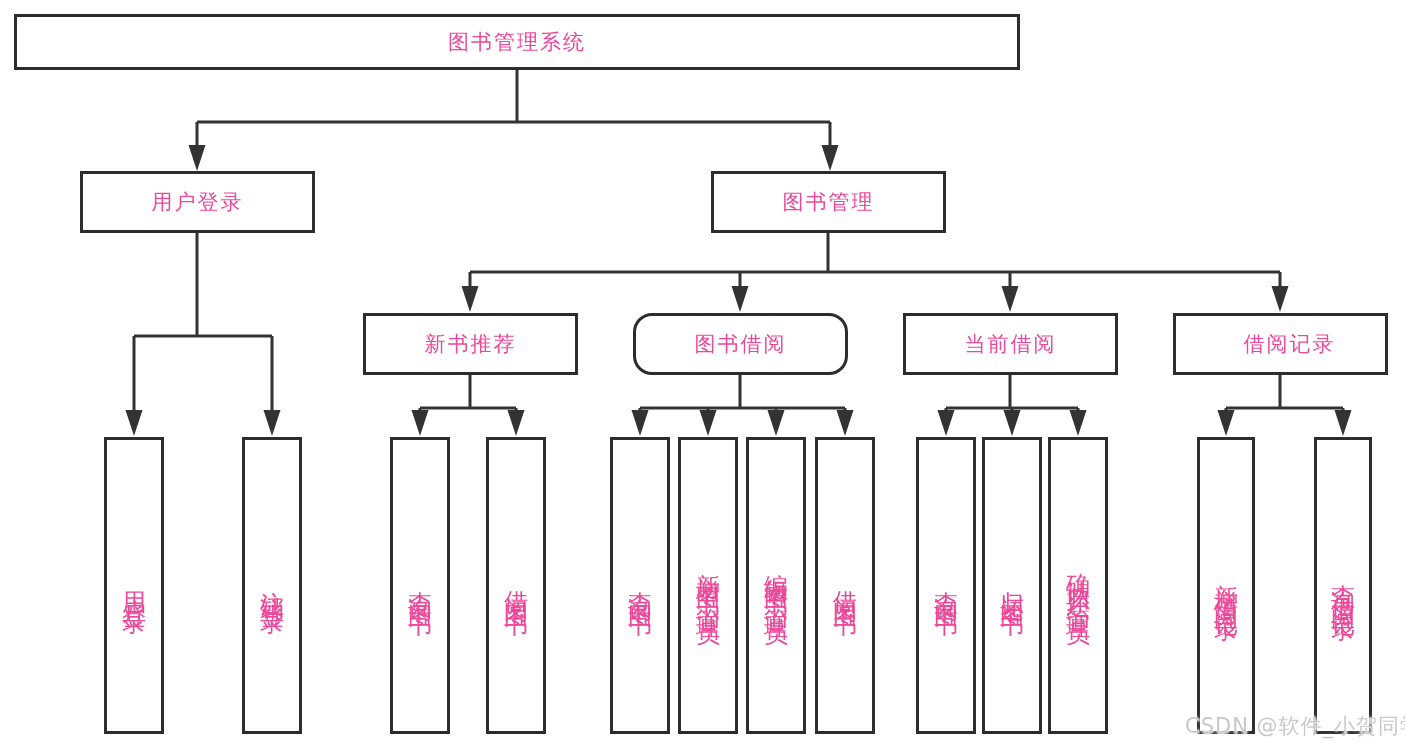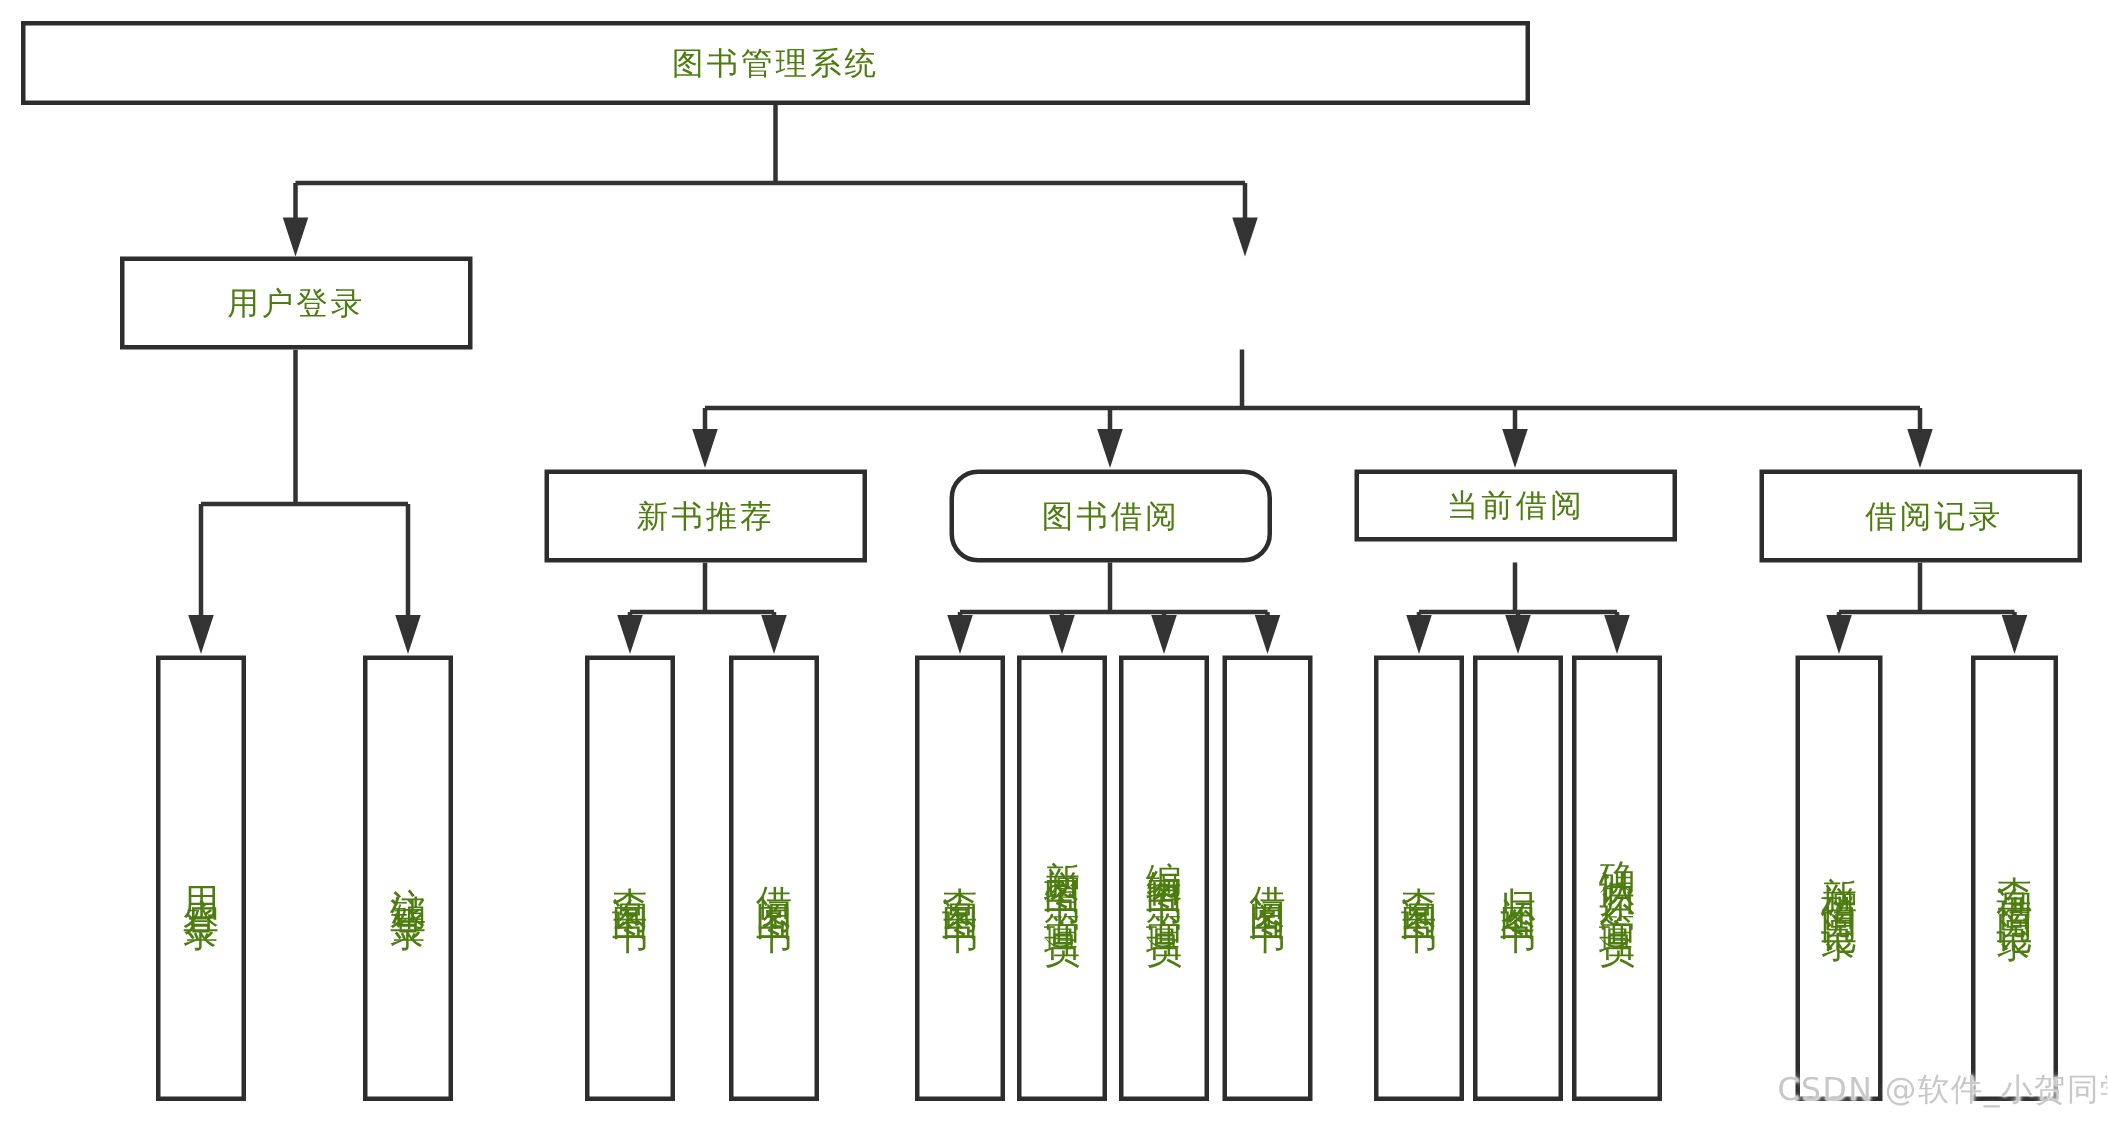--- a/index.html
+++ b/index.html
@@ -24,21 +24,21 @@
     pointer-events: none;
   }
   .node {
     position: absolute;
     box-sizing: border-box;
     background: #ffffff;
     border: 3px solid #2d2d2d;
     display: flex;
     align-items: center;
     justify-content: center;
-    color: #4d7c0f;
+    color: #ec4899;
   }
   .node.h {
     font-size: 21px;
     letter-spacing: 2px;
     white-space: nowrap;
   }
   .node.v {
     font-size: 24px;
   }
   .node.v .vtext {
@@ -113,28 +113,31 @@
     </g>
   </svg>
 
   <div class="node h" style="left:14px; top:14px; width:1006px; height:56px;">
     <span>图书管理系统</span>
   </div>
 
   <div class="node h" style="left:80px; top:171px; width:235px; height:62px;">
     <span>用户登录</span>
   </div>
+  <div class="node h" style="left:711px; top:171px; width:235px; height:62px;">
+    <span>图书管理</span>
+  </div>
 
   <div class="node h" style="left:363px; top:313px; width:215px; height:62px;text-align:center;">
     <span>新书推荐</span>
   </div>
   <div class="node h" style="left:633px; top:313px; width:215px; height:62px;border-radius:19px;">
     <span>图书借阅</span>
   </div>
-  <div class="node h" style="left:903px; top:313px; width:215px; height:48px;">
+  <div class="node h" style="left:903px; top:313px; width:215px; height:62px;">
     <span>当前借阅</span>
   </div>
   <div class="node h" style="left:1173px; top:313px; width:215px; height:62px;padding-left:18px;">
     <span>借阅记录</span>
   </div>
 
   <div class="node v" style="left:104px; top:437px; width:60px; height:297px;">
     <span class="vtext">用户登录</span>
   </div>
   <div class="node v" style="left:242px; top:437px; width:60px; height:297px;">

